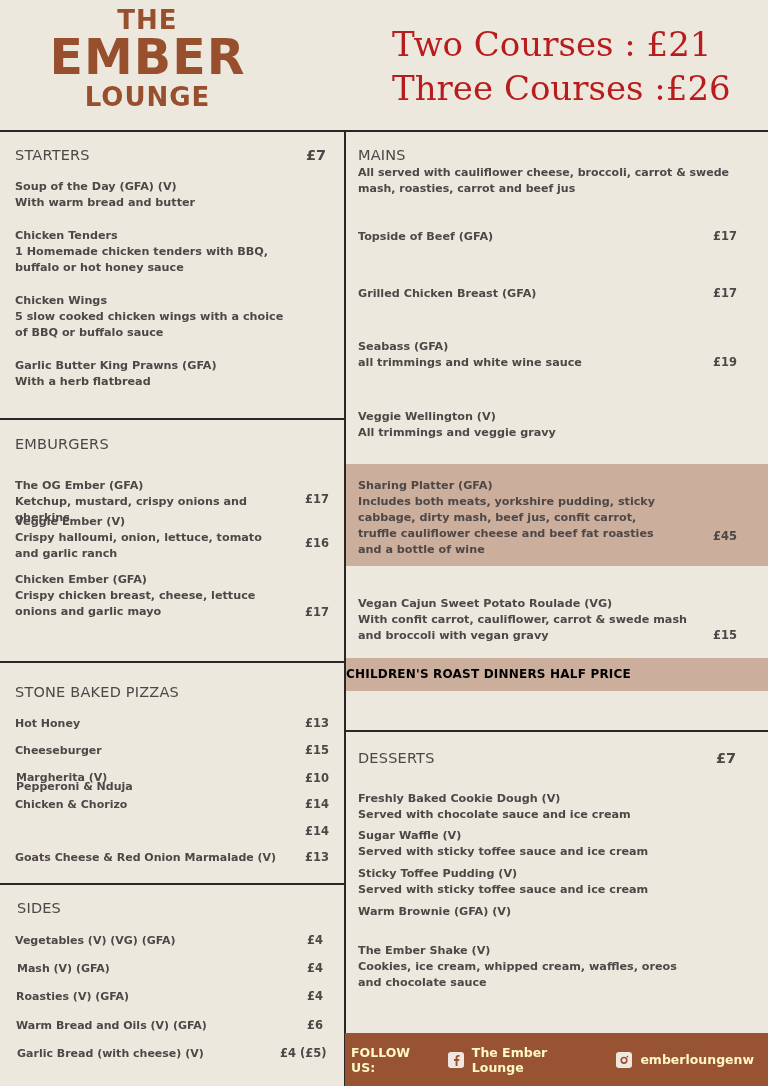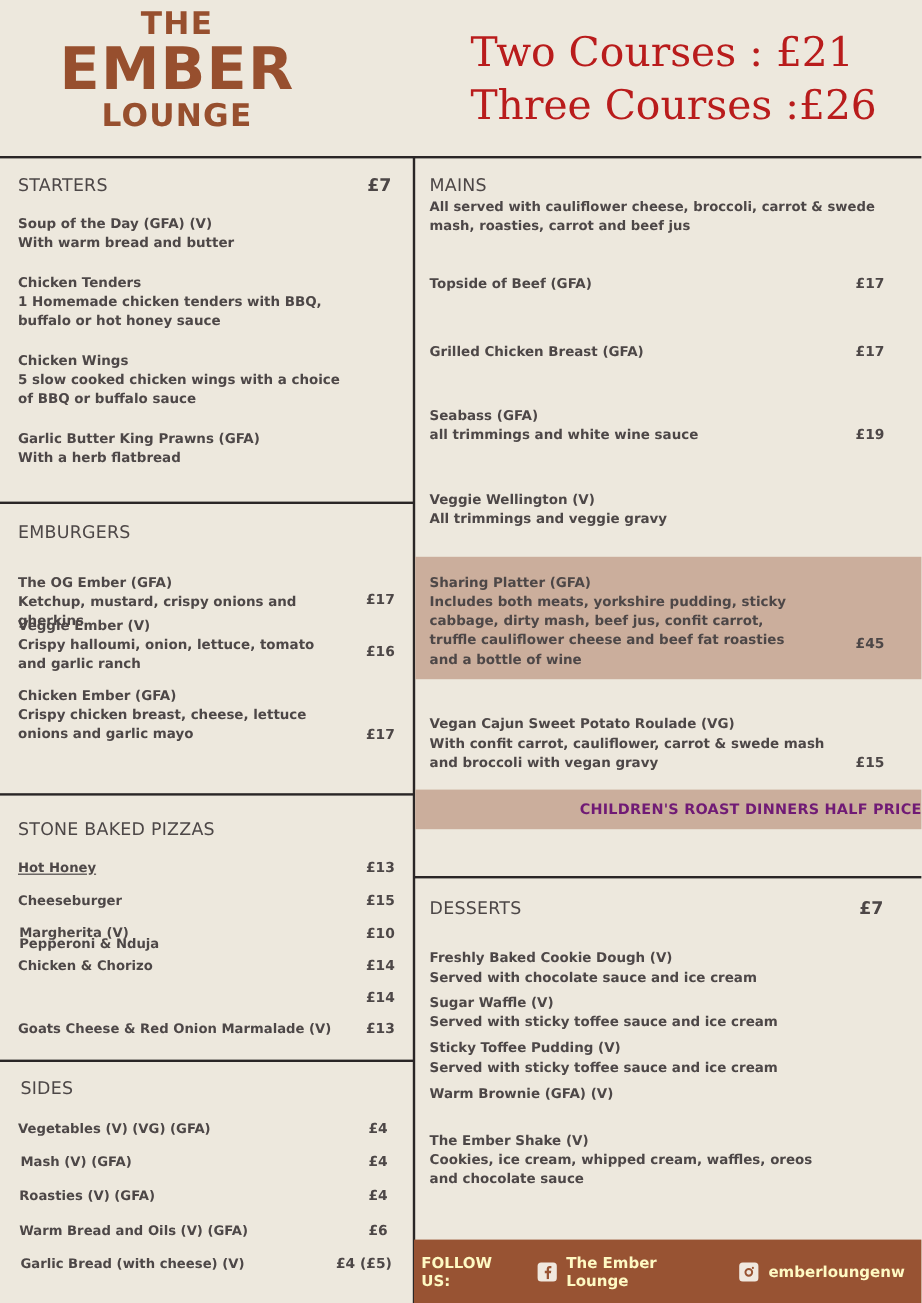--- a/index.html
+++ b/index.html
@@ -23,21 +23,21 @@
   
   .sec-title { position: absolute; font-size: 14.5px; font-weight: normal; color: #4d4747; letter-spacing: 0.2px; }
   .sec-price { position: absolute; font-size: 14.5px; color: #4d4747; font-weight: bold; }
 
   .item { position: absolute; font-size: 11.2px; line-height: 16px; color: #4d4747; font-weight: bold; }
   .item .desc { display: block; }
   .price { position: absolute; font-size: 11.5px; color: #4d4747; font-weight: bold; }
   .row-label { position: absolute; font-size: 11px; color: #4d4747; font-weight: bold; }
 
   .band { position: absolute; background: #cbae9c; }
-  .kids { position: absolute; left: 346px; top: 658px; width: 422px; height: 33px; background: #cbae9c; color: #701a75; font-size: 12px; font-weight: bold; text-align: right; line-height: 33px; letter-spacing: 0.2px; }
+  .kids { position: absolute; left: 346px; top: 658px; width: 422px; height: 33px; background: #cbae9c; color: #000000; font-size: 12px; font-weight: bold; text-align: left; line-height: 33px; letter-spacing: 0.2px; }
 
   .footer { position: absolute; left: 345px; top: 1033px; width: 423px; height: 53px; background: #985333; color: #fef9c3; display: flex; align-items: center; padding-left: 6px; font-size: 12.5px; }
   .footer .follow { font-weight: bold; margin-right: 10px; }
   .footer .ico { width: 16px; height: 16px; background: #f0e8df; border-radius: 3px; display: inline-flex; align-items: center; justify-content: center; margin-right: 8px; }
   .footer .txt { margin-right: 14px; font-weight: bold; }
 </style>
 </head>
 <body>
 
 <div class="logo">
@@ -92,21 +92,21 @@
   <div class="price" style="left:305px; top:536px;">£16</div>
   <div class="item" style="left:15px; top:572px; width:285px;">
     <span>Chicken Ember (GFA)</span>
     <span class="desc">Crispy chicken breast, cheese, lettuce onions and garlic mayo</span>
   </div>
   <div class="price" style="left:305px; top:605px;">£17</div>
 </section>
 
 <section>
   <div class="sec-title" style="left:15px; top:684px;">STONE BAKED PIZZAS</div>
-  <div class="row-label" style="left:15px; top:717px;text-decoration:underline;">Hot Honey</div>
+  <div class="row-label" style="left:15px; top:717px;">Hot Honey</div>
   <div class="price" style="left:305px; top:716px;">£13</div>
   <div class="row-label" style="left:15px; top:744px;">Cheeseburger</div>
   <div class="price" style="left:305px; top:743px;">£15</div>
   <div class="row-label" style="left:16px; top:771px;">Margherita (V)</div>
   <div class="price" style="left:305px; top:771px;">£10</div>
   <div class="row-label" style="left:15px; top:798px;">Chicken &amp; Chorizo</div>
   <div class="price" style="left:305px; top:797px;">£14</div>
   <div class="row-label" style="left:16px; top:780px;">Pepperoni &amp; Nduja</div>
   <div class="price" style="left:305px; top:824px;">£14</div>
   <div class="row-label" style="left:15px; top:851px;">Goats Cheese &amp; Red Onion Marmalade (V)</div>

